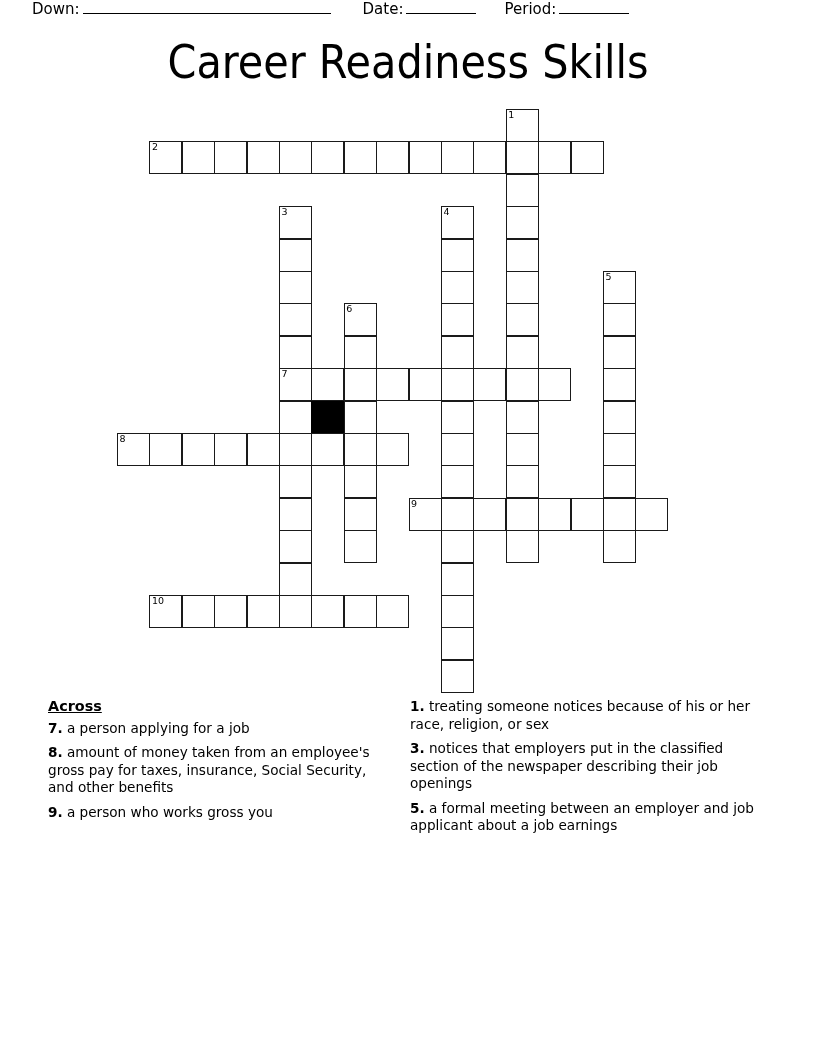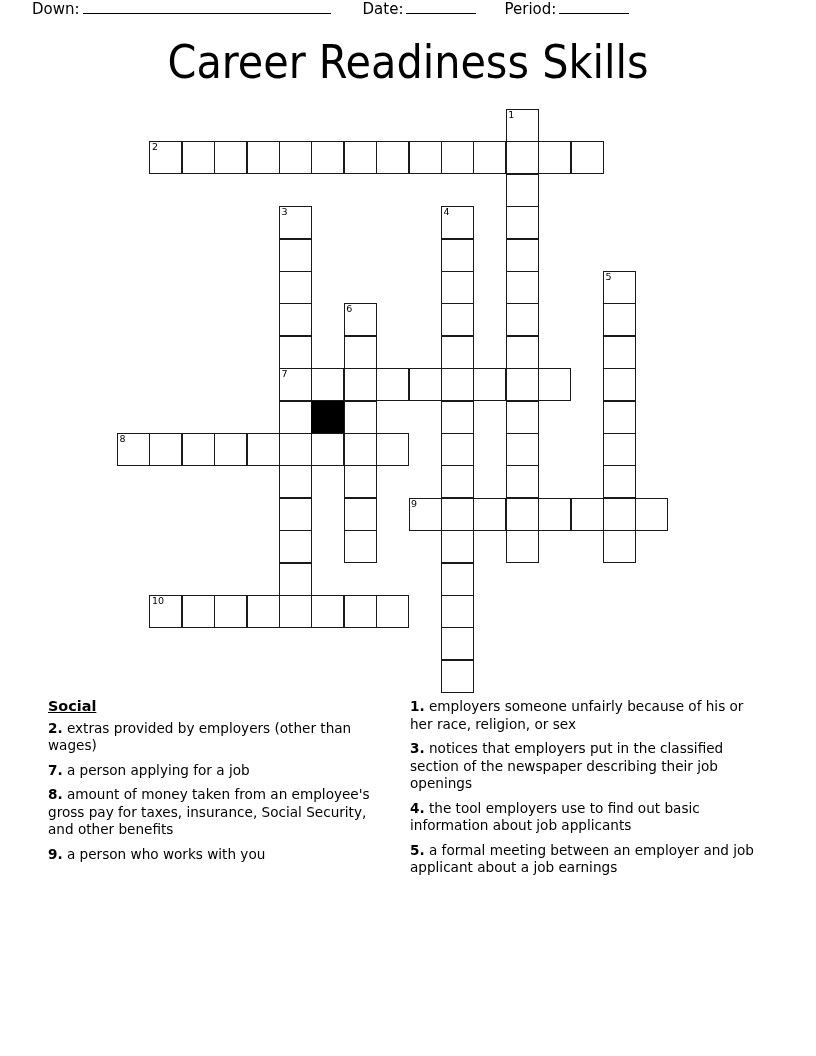--- a/index.html
+++ b/index.html
@@ -260,29 +260,27 @@
     <div class="cell" style="left: 311.4px; top: 595px;"></div>
     <div class="cell" style="left: 343.8px; top: 595px;"></div>
     <div class="cell" style="left: 376.2px; top: 595px;"></div>
     <div class="cell" style="left: 441px; top: 595px;"></div>
     <div class="cell" style="left: 441px; top: 627.4px;"></div>
     <div class="cell" style="left: 441px; top: 659.8px;"></div>
   </div>
 
 <div class="clues">
   <div class="clue-col across">
-    <span class="clue-heading">Social</span>
+    <span class="clue-heading">Across</span>
     <div id="across-list">
-        <div class="clue-item"><span class="clue-num">2.</span><span class="clue-text"> extras provided by employers (other than wages)</span></div>
         <div class="clue-item"><span class="clue-num">7.</span><span class="clue-text"> a person applying for a job</span></div>
         <div class="clue-item"><span class="clue-num">8.</span><span class="clue-text"> amount of money taken from an employee's gross pay for taxes, insurance, Social Security, and other benefits</span></div>
-        <div class="clue-item"><span class="clue-num">9.</span><span class="clue-text"> a person who works with you</span></div>
+        <div class="clue-item"><span class="clue-num">9.</span><span class="clue-text"> a person who works gross you</span></div>
       </div>
   </div>
   <div class="clue-col down">
     <div id="down-list">
-        <div class="clue-item"><span class="clue-num">1.</span><span class="clue-text"> employers someone unfairly because of his or her race, religion, or sex</span></div>
+        <div class="clue-item"><span class="clue-num">1.</span><span class="clue-text"> treating someone notices because of his or her race, religion, or sex</span></div>
         <div class="clue-item"><span class="clue-num">3.</span><span class="clue-text"> notices that employers put in the classified section of the newspaper describing their job openings</span></div>
-        <div class="clue-item"><span class="clue-num">4.</span><span class="clue-text"> the tool employers use to find out basic information about job applicants</span></div>
         <div class="clue-item"><span class="clue-num">5.</span><span class="clue-text"> a formal meeting between an employer and job applicant about a job earnings</span></div>
       </div>
   </div>
 </div>
 
 </body></html>

